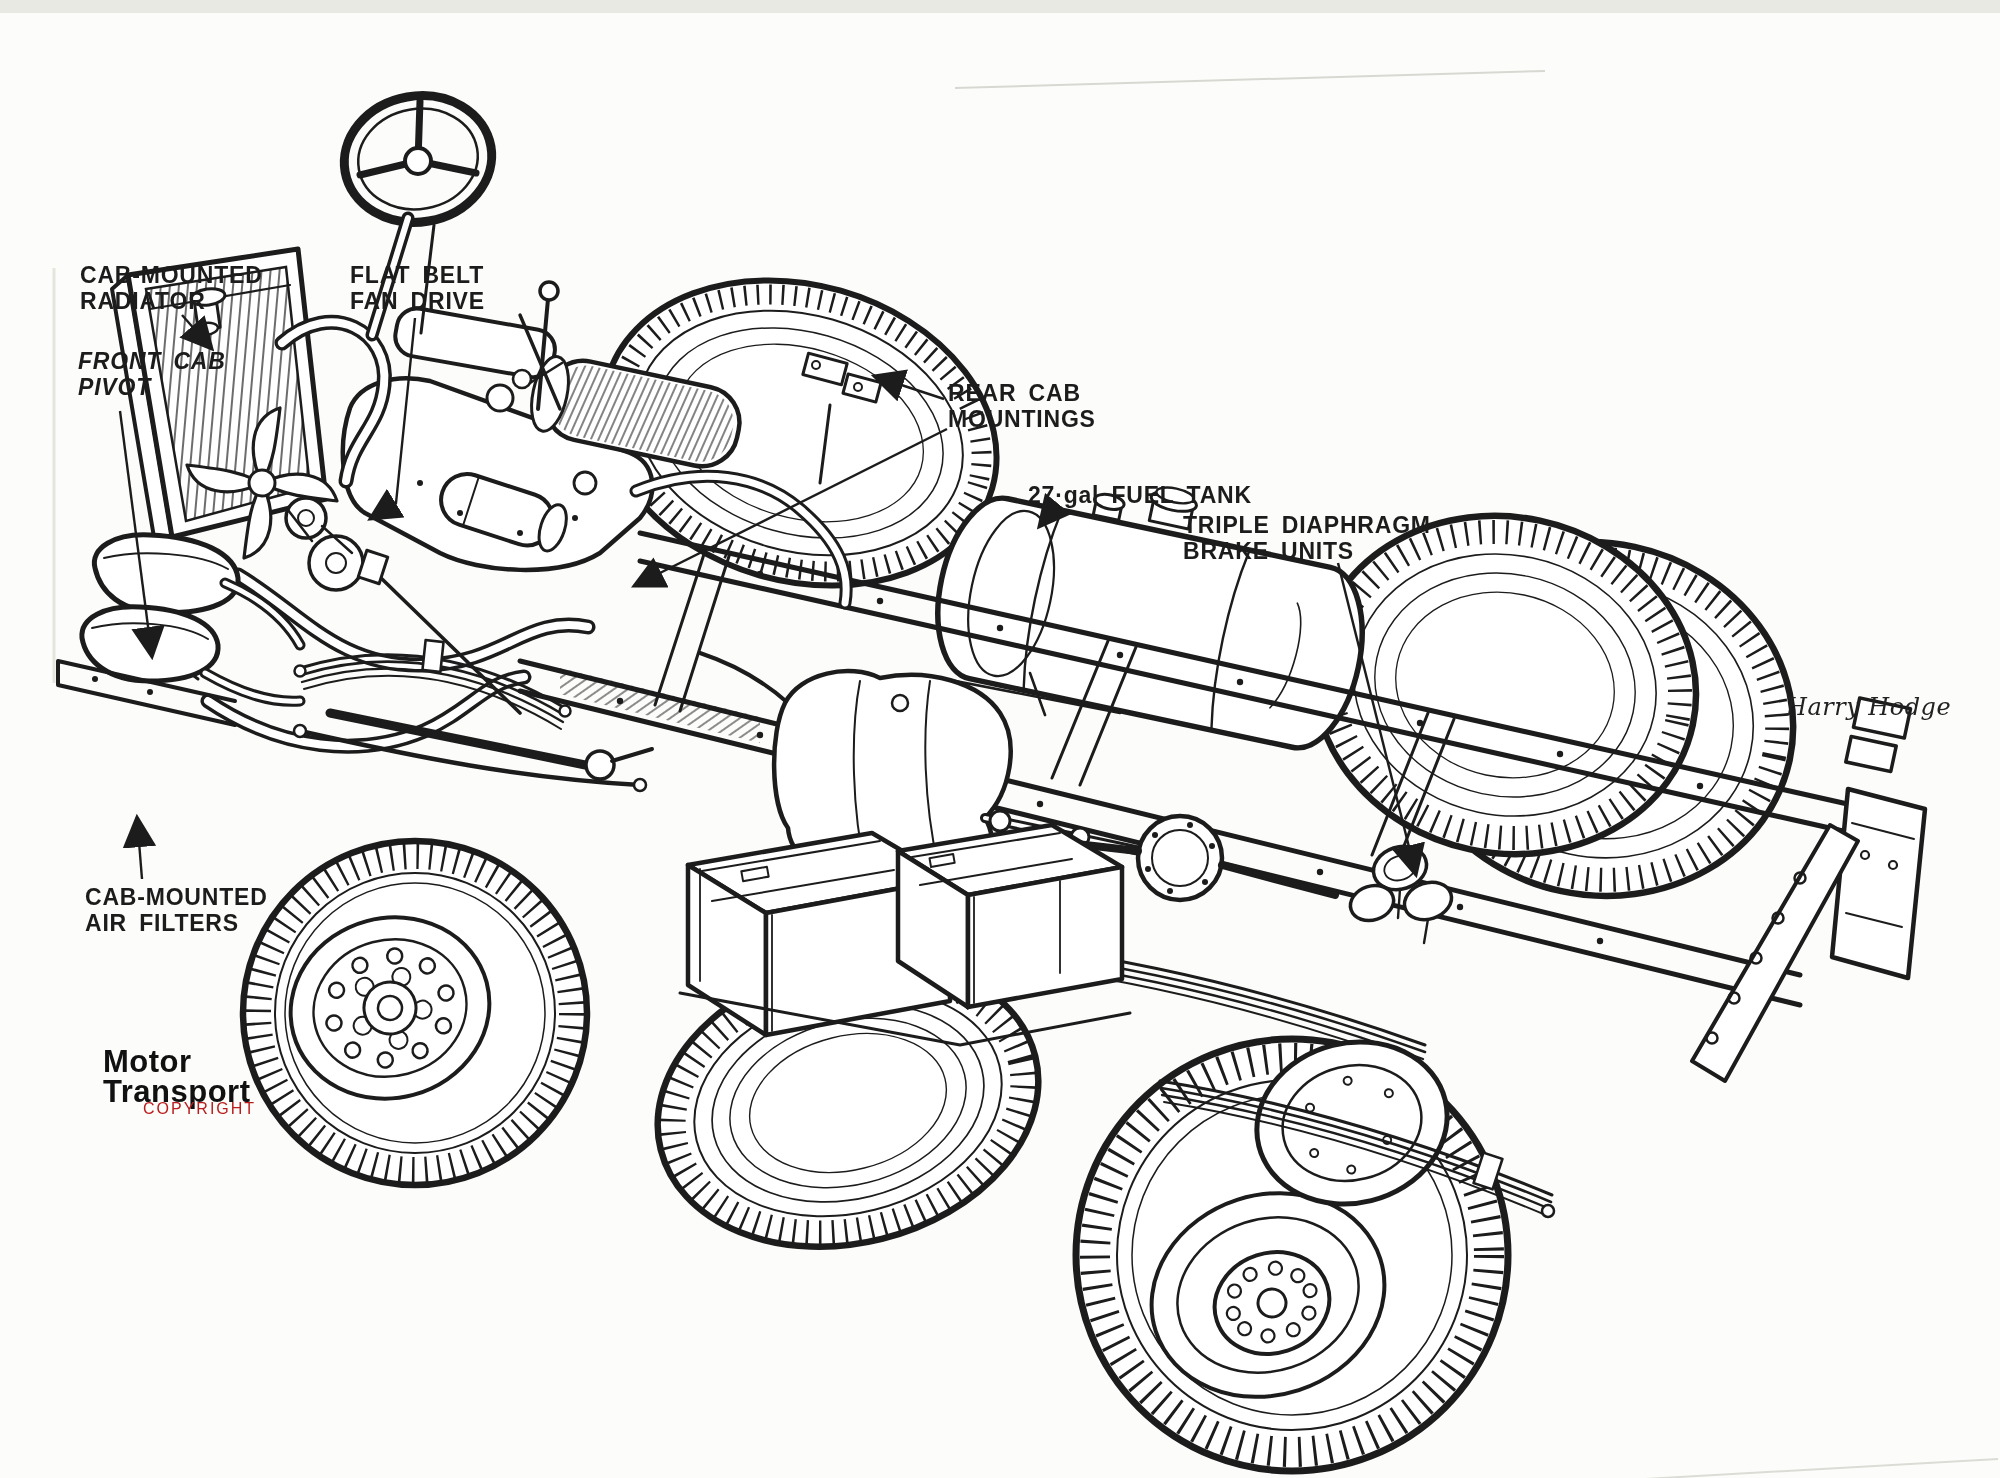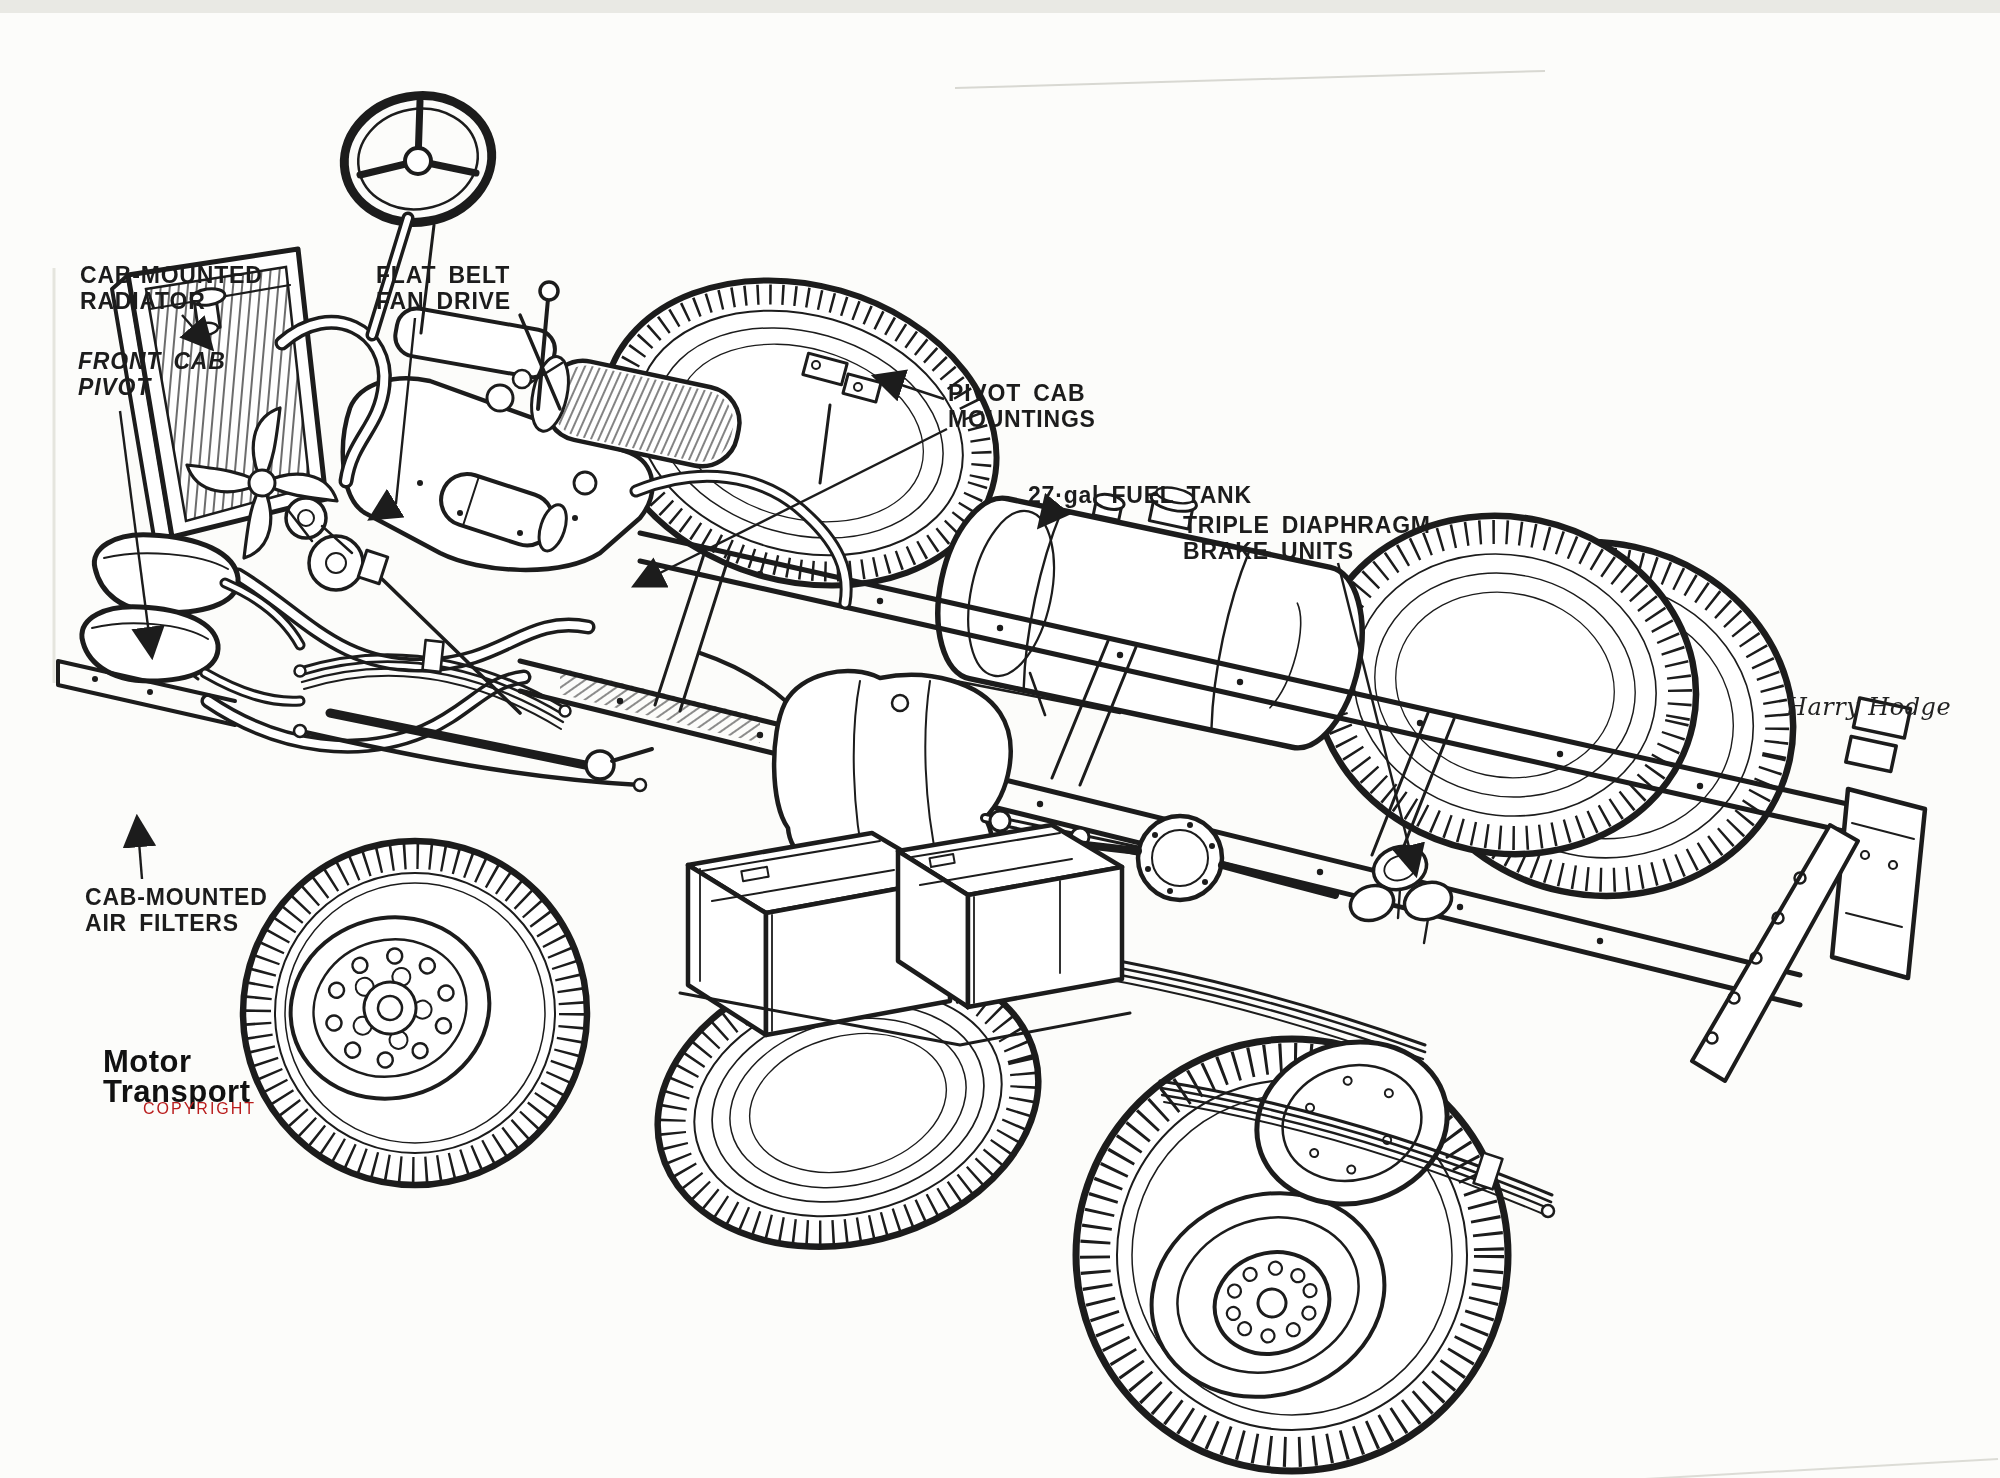--- a/index.html
+++ b/index.html
@@ -433,23 +433,23 @@
     <path d="M 1052,498 L 1039,514" marker-end="url(#arr)"></path>
     <path d="M 1338,550 L 1416,862" marker-end="url(#arr)"></path>
     <path d="M 142,866 L 137,804" marker-end="url(#arr)"></path>
   </g>
 </svg>
 
   <div class="callout" style="left:80px;top:250px;">CAB-MOUNTED
 RADIATOR</div>
   <div class="callout" style="left:78px;top:336px;font-style:italic;">FRONT CAB
 PIVOT</div>
-  <div class="callout" style="left:376px;top:250px;">FLAT BELT
+  <div class="callout" style="left:350px;top:250px;">FLAT BELT
 FAN DRIVE</div>
-  <div class="callout" style="left:948px;top:368px;">PIVOT CAB
+  <div class="callout" style="left:948px;top:368px;">REAR CAB
 MOUNTINGS</div>
   <div class="callout" style="left:1028px;top:470px;">27·gal FUEL TANK</div>
   <div class="callout" style="left:1183px;top:500px;">TRIPLE DIAPHRAGM
 BRAKE UNITS</div>
   <div class="callout" style="left:85px;top:872px;">CAB-MOUNTED
 AIR FILTERS</div>
 
   <div class="pubmark" style="left:103px;top:1034px;">Motor
 Transport</div>
   <div class="copyright" style="left:143px;top:1087px;">COPYRIGHT</div>

